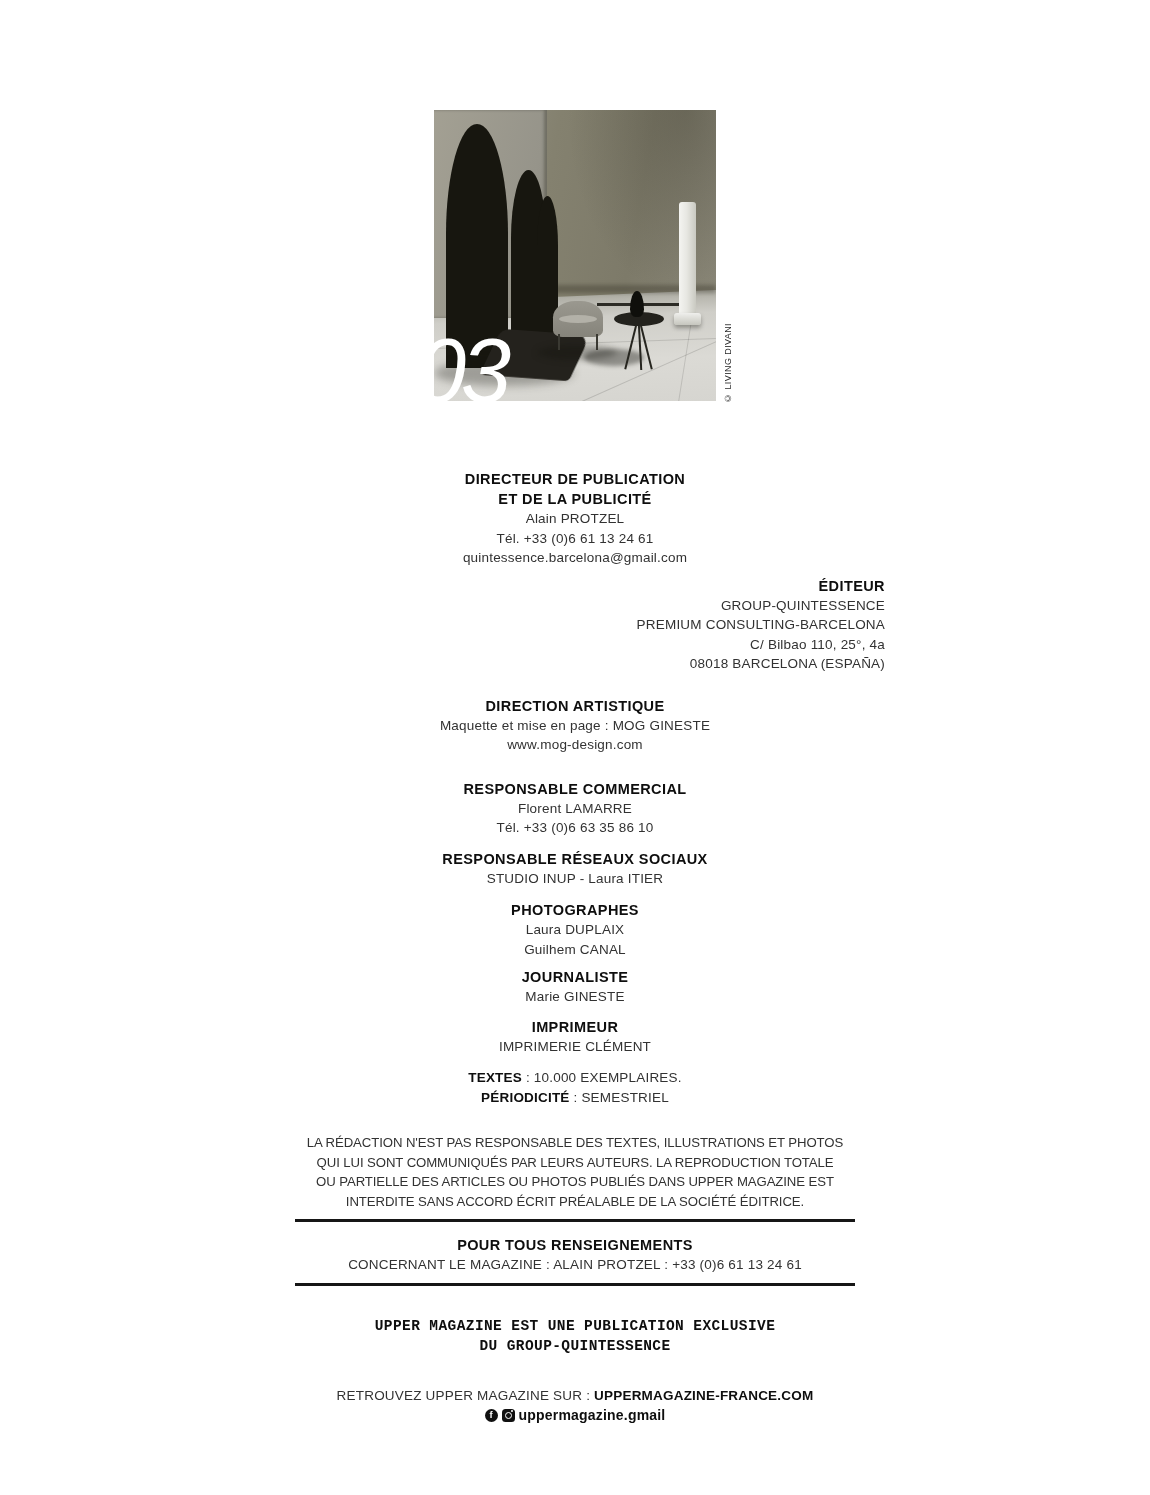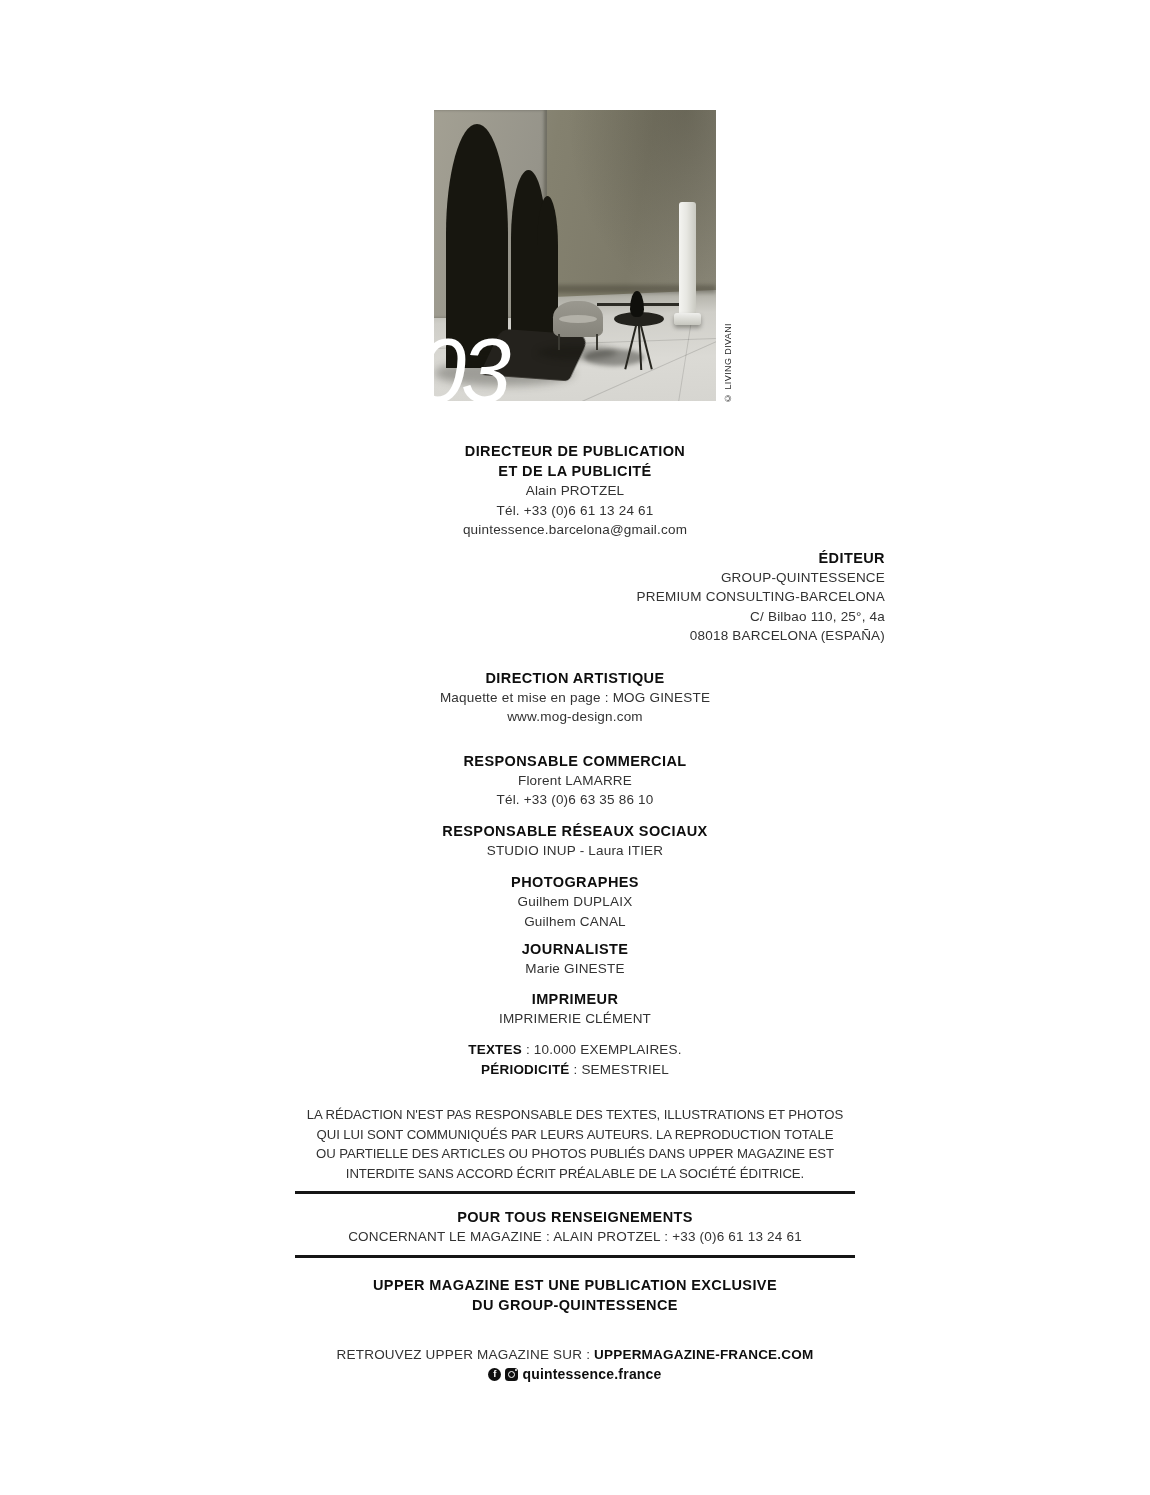--- a/index.html
+++ b/index.html
@@ -79,31 +79,31 @@
   .credit {
     position:absolute; right:-17px; bottom:-2px;
     writing-mode:vertical-rl; transform:rotate(180deg);
     font-size:9px; letter-spacing:0.4px; color:#2a2a2a; white-space:nowrap;
   }
 
   
   .col { width:620px; margin:0 auto; text-align:center; }
   .h { font-size:14.5px; font-weight:700; letter-spacing:0.4px; line-height:20px; color:#0e0e0e; }
   .b { font-size:13.5px; font-weight:400; letter-spacing:0.2px; line-height:19.5px; color:#323232; }
-  .s0 { margin-top:40px; } .s1 { margin-top:8px;text-align:right; }  .s2 { margin-top:22px; }
+  .s0 { margin-top:68px; } .s1 { margin-top:8px;text-align:right; }  .s2 { margin-top:22px; }
   .s3 { margin-top:24px; } .s4 { margin-top:11px; } .s5 { margin-top:12px; }
   .s6 { margin-top:8px; }  .s7 { margin-top:10px; }
   .tirage { margin-top:12px; }
   .tirage .b b, .inline-b { font-weight:700; color:#0e0e0e; }
   .disclaimer { margin-top:26px; }
   .disclaimer .b { font-size:13.2px; letter-spacing:-0.1px; line-height:19.5px; }
   .rule { width:560px; height:3px; background:#161616; margin:0 auto; }
   .rule1 { margin-top:8px; } .rule2 { margin-top:8px; }
   .contact { margin-top:13px; }
-  .exclusive { margin-top:17px; }
+  .exclusive { margin-top:30px;font-family:Liberation Mono, monospace; }
   .footer { margin-top:30px; }
   .social-row { margin-top:2px; display:flex; justify-content:center; align-items:center; gap:4px; }
   .handle { font-size:14px; font-weight:700; color:#0e0e0e; letter-spacing:0.2px; }
   .ic-fb { width:13px; height:13px; border-radius:50%; background:#101010; color:#fff;
     font-size:9.5px; font-weight:700; display:flex; align-items:center; justify-content:center;
     line-height:1; }
   .ic-ig { width:13px; height:13px; border-radius:3.5px; background:#101010; position:relative; }
   .ic-ig .ring { position:absolute; inset:3px; border:1.3px solid #fff; border-radius:50%; }
   .ic-ig .dot { position:absolute; top:1.6px; right:1.8px; width:1.8px; height:1.8px;
     background:#fff; border-radius:50%; }
@@ -176,21 +176,21 @@
       <div class="b">Tél. +33 (0)6 63 35 86 10</div>
     </section>
 
     <section class="sec s4">
       <div class="h">RESPONSABLE RÉSEAUX SOCIAUX</div>
       <div class="b">STUDIO INUP - Laura ITIER</div>
     </section>
 
     <section class="sec s5">
       <div class="h">PHOTOGRAPHES</div>
-      <div class="b">Guilhem DUPLAIX</div>
+      <div class="b">Laura DUPLAIX</div>
       <div class="b">Guilhem CANAL</div>
     </section>
 
     <section class="sec s6">
       <div class="h">JOURNALISTE</div>
       <div class="b">Marie GINESTE</div>
     </section>
 
     <section class="sec s7">
       <div class="h">IMPRIMEUR</div>
@@ -224,18 +224,18 @@
     </section>
 
     <section class="footer">
       <div class="b"><span>RETROUVEZ UPPER MAGAZINE SUR : </span><b class="inline-b">UPPERMAGAZINE-FRANCE.COM</b></div>
       <div class="social-row">
         <span class="ic-fb">f</span>
         <span class="ic-ig">
             <span class="ring"></span>
             <span class="dot"></span>
           </span>
-        <span class="handle">quintessence.france</span>
+        <span class="handle">uppermagazine.gmail</span>
       </div>
     </section>
 
   </main>
 </div>
 
 </body></html>

